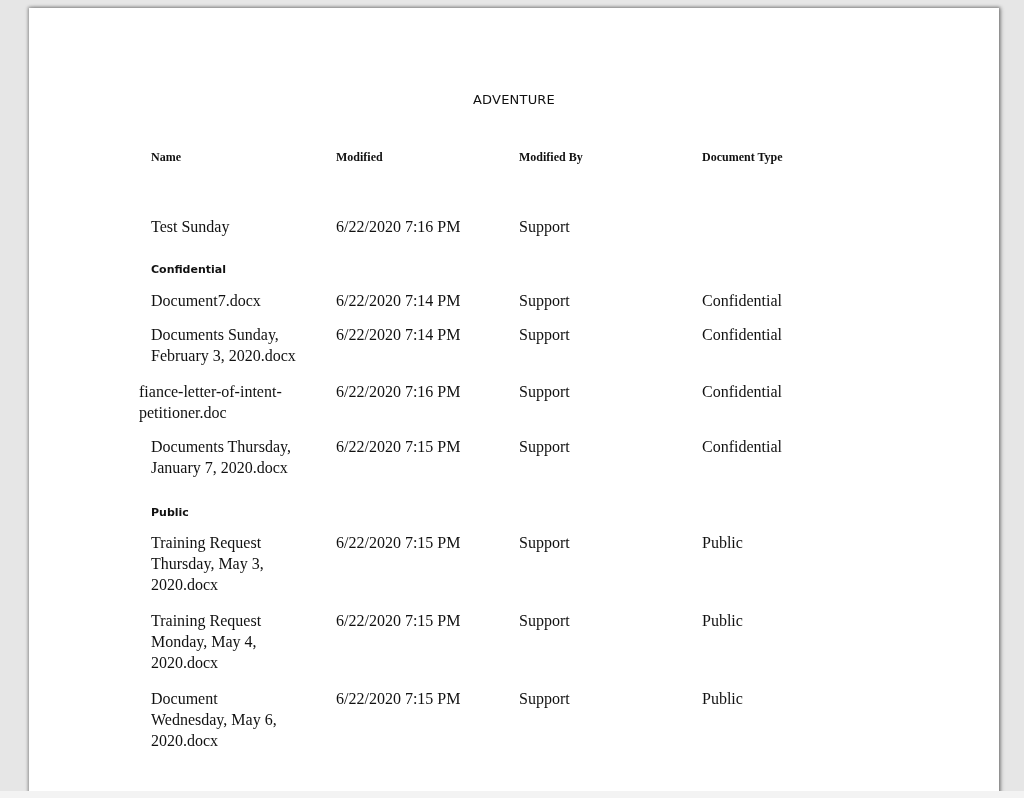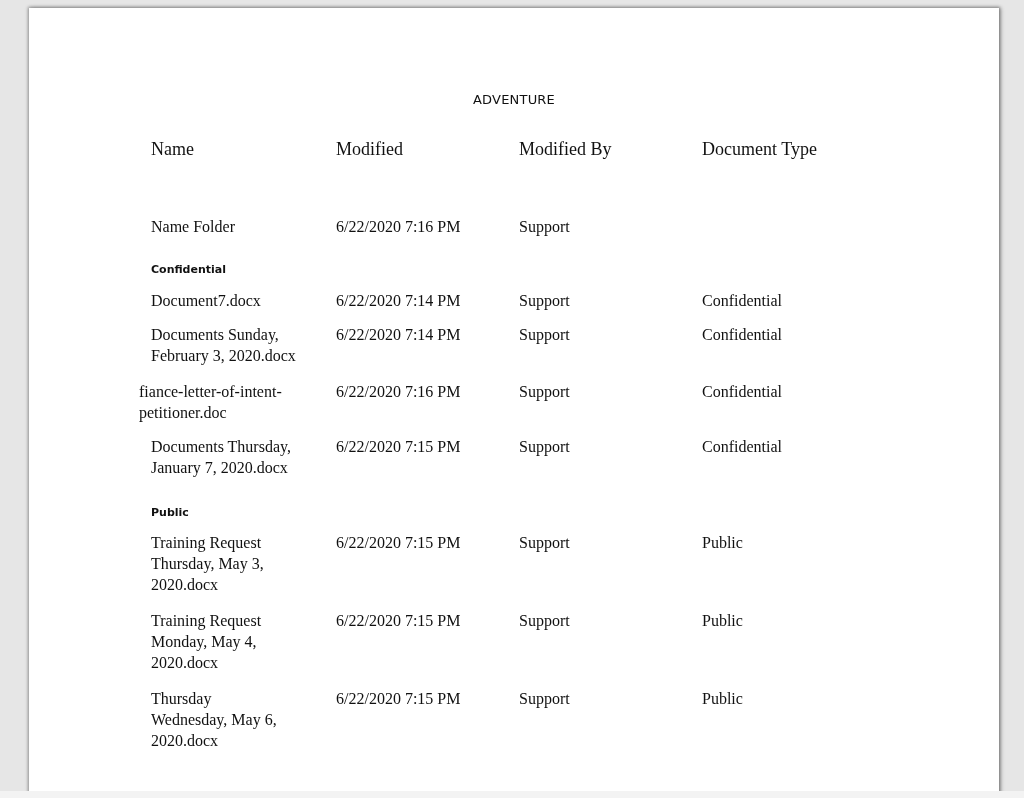--- a/index.html
+++ b/index.html
@@ -39,23 +39,23 @@
     top: 60px;
     text-align: center;
     font-family: "DejaVu Sans", sans-serif;
     font-size: 13px;
     letter-spacing: 0.2px;
     color: #111;
     margin-top: 24px;
   }
   .hdr {
     position: absolute;
-    top: 131px;
-    font-weight: normal;
-    font-size: 18px;
+    top: 142px;
+    font-weight: bold;
+    font-size: 12px;
   }
   .cell {
     position: absolute;
     font-size: 16px;
     line-height: 21px;
     white-space: nowrap;
   }
   .group {
     position: absolute;
     font-family: "DejaVu Sans", sans-serif;
@@ -68,21 +68,21 @@
 
 <div class="page">
   <div class="title">ADVENTURE</div>
 
   <div class="hdr" style="left:122px">Name</div>
   <div class="hdr" style="left:307px">Modified</div>
   <div class="hdr" style="left:490px">Modified By</div>
   <div class="hdr" style="left:673px">Document Type</div>
 
   <div>
-    <div class="cell" style="left:122px;top:208px"><span>Name Folder</span></div>
+    <div class="cell" style="left:122px;top:208px"><span>Test Sunday</span></div>
     <div class="cell" style="left:307px;top:208px">6/22/2020 7:16 PM</div>
     <div class="cell" style="left:490px;top:208px">Support</div>
     <div class="cell" style="left:673px;top:208px"></div>
   </div>
 
   <div class="group" style="left:122px;top:255px">Confidential</div>
 
   <div>
     <div class="cell" style="left:122px;top:282px"><span>Document7.docx</span></div>
     <div class="cell" style="left:307px;top:282px">6/22/2020 7:14 PM</div>
@@ -121,20 +121,20 @@
   </div>
 
   <div>
     <div class="cell" style="left:122px;top:602px"><span>Training Request</span><br><span>Monday, May 4,</span><br><span>2020.docx</span></div>
     <div class="cell" style="left:307px;top:602px">6/22/2020 7:15 PM</div>
     <div class="cell" style="left:490px;top:602px">Support</div>
     <div class="cell" style="left:673px;top:602px">Public</div>
   </div>
 
   <div>
-    <div class="cell" style="left:122px;top:680px"><span>Thursday</span><br><span>Wednesday, May 6,</span><br><span>2020.docx</span></div>
+    <div class="cell" style="left:122px;top:680px"><span>Document</span><br><span>Wednesday, May 6,</span><br><span>2020.docx</span></div>
     <div class="cell" style="left:307px;top:680px">6/22/2020 7:15 PM</div>
     <div class="cell" style="left:490px;top:680px">Support</div>
     <div class="cell" style="left:673px;top:680px">Public</div>
   </div>
 </div>
 
 <div class="bottom-strip"></div>
 
 </body></html>

